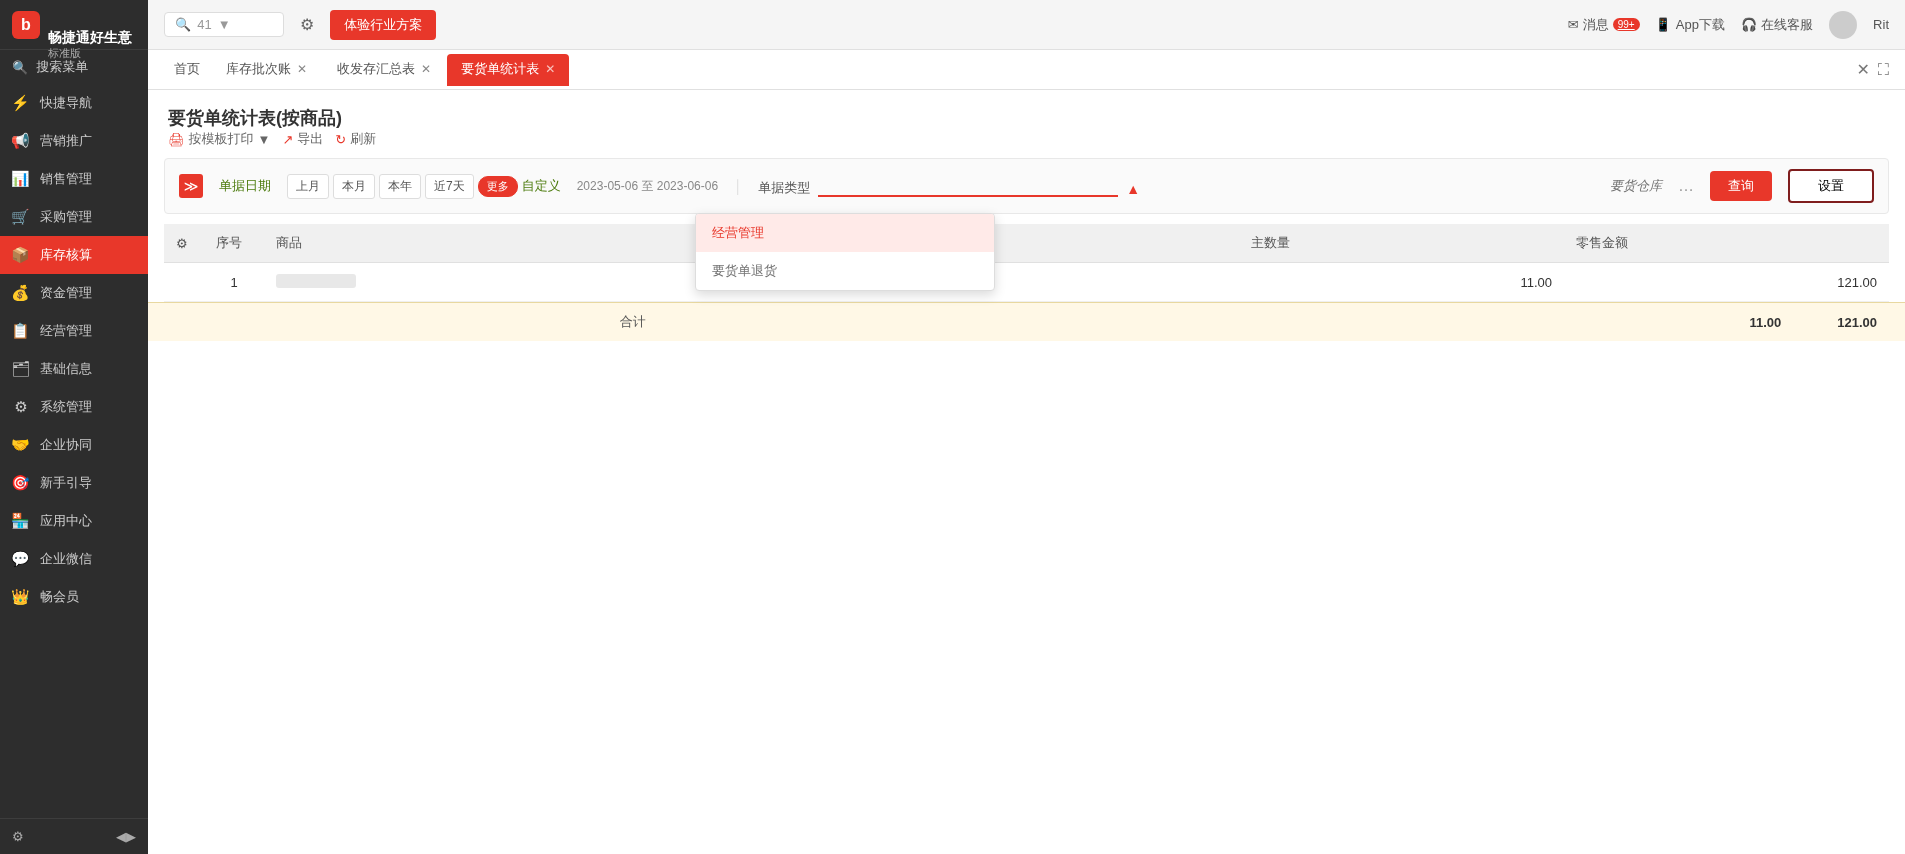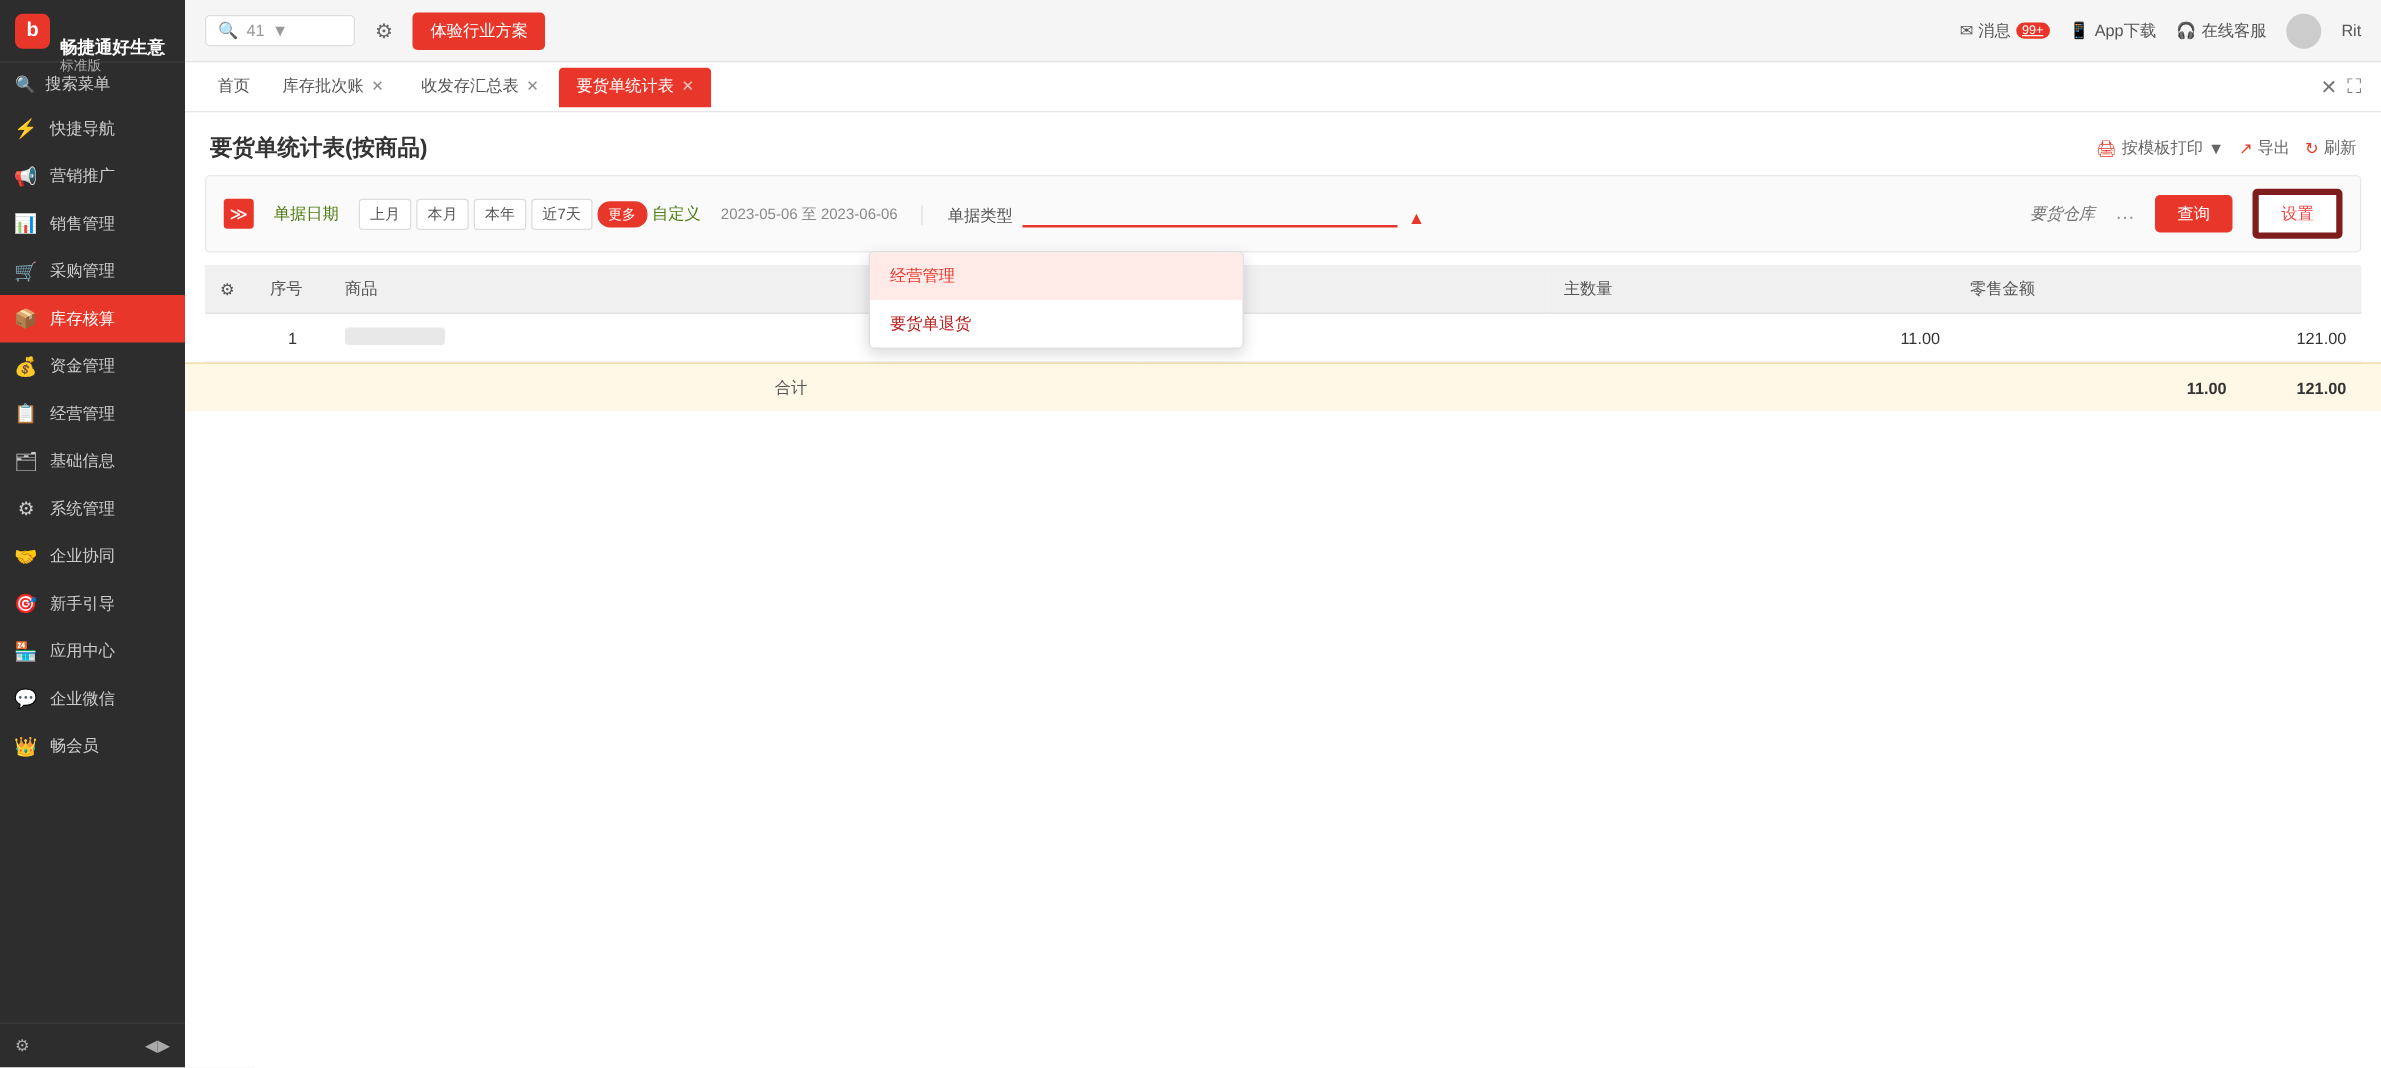--- a/index.html
+++ b/index.html
@@ -150,20 +150,21 @@
       flex: 1;
       background: white;
       overflow-y: auto;
       padding: 0;
     }
 
     
     .page-header {
       display: flex; justify-content: space-between;
       padding: 16px 20px 10px;
+      flex-direction: column;
     }
     .page-title { font-size: 18px; font-weight: bold; color: #333; }
     .page-actions { display: flex; align-items: center; gap: 12px; }
     .page-action-item {
       display: flex; align-items: center; gap: 4px;
       color: #666; cursor: pointer; font-size: 13px;
     }
     .page-action-item .icon { color: #e8372a; }
 
     
@@ -235,24 +236,24 @@
       color: white;
       border: none;
       border-radius: 4px;
       padding: 6px 18px;
       cursor: pointer;
       font-size: 13px;
       margin-left: auto;
     }
     .filter-btn-set {
       background: white;
-      color: #ef4444;
-      border: 5px solid #7f1d1d;
+      color: #000000;
+      border: 2px solid #7f1d1d;
       border-radius: 4px;
-      padding: 6px 18px;
+      padding: 6px 28px;
       cursor: pointer;
       font-size: 13px;
     }
 
     
     .dropdown-overlay {
       position: absolute;
       top: 100%;
       left: 530px;
       width: 300px;
@@ -260,21 +261,21 @@
       border: 1px solid #ddd;
       border-radius: 4px;
       box-shadow: 0 4px 12px rgba(0,0,0,0.15);
       z-index: 1000;
       overflow: hidden;
     }
     .dropdown-item {
       padding: 10px 16px;
       cursor: pointer;
       font-size: 13px;
-      color: #b91c1c;
+      color: #737373;
     }
     .dropdown-item.selected { background: #ffeae8; color: #e8372a; }
 
     
     .table-container { padding: 0 16px; }
     .data-table {
       width: 100%;
       border-collapse: collapse;
       font-size: 13px;
     }

